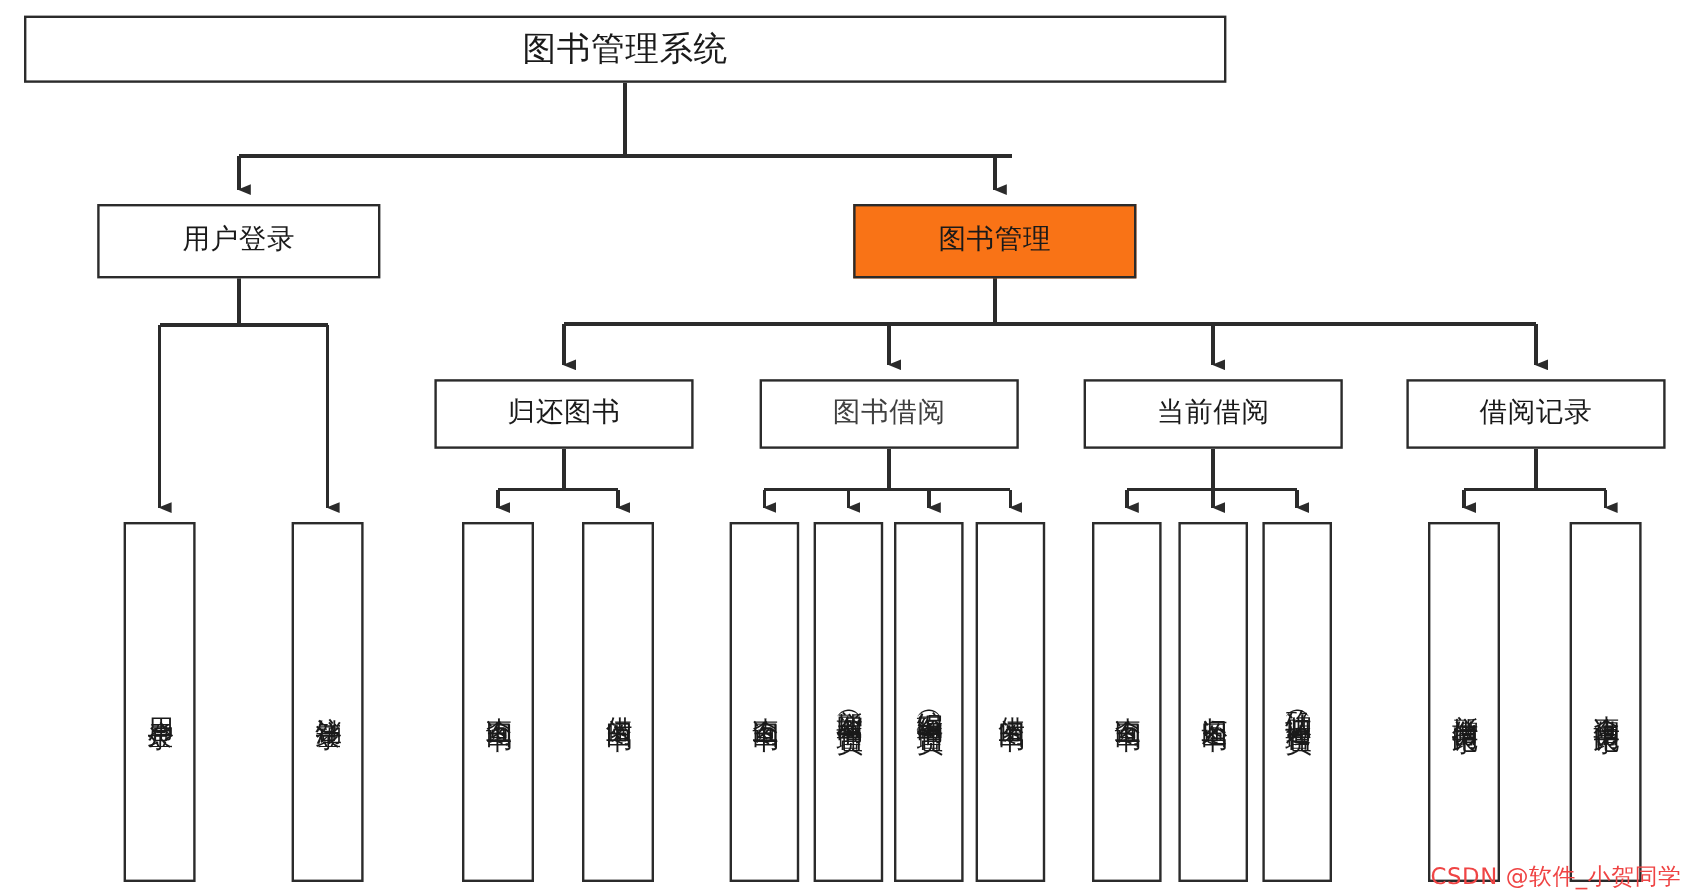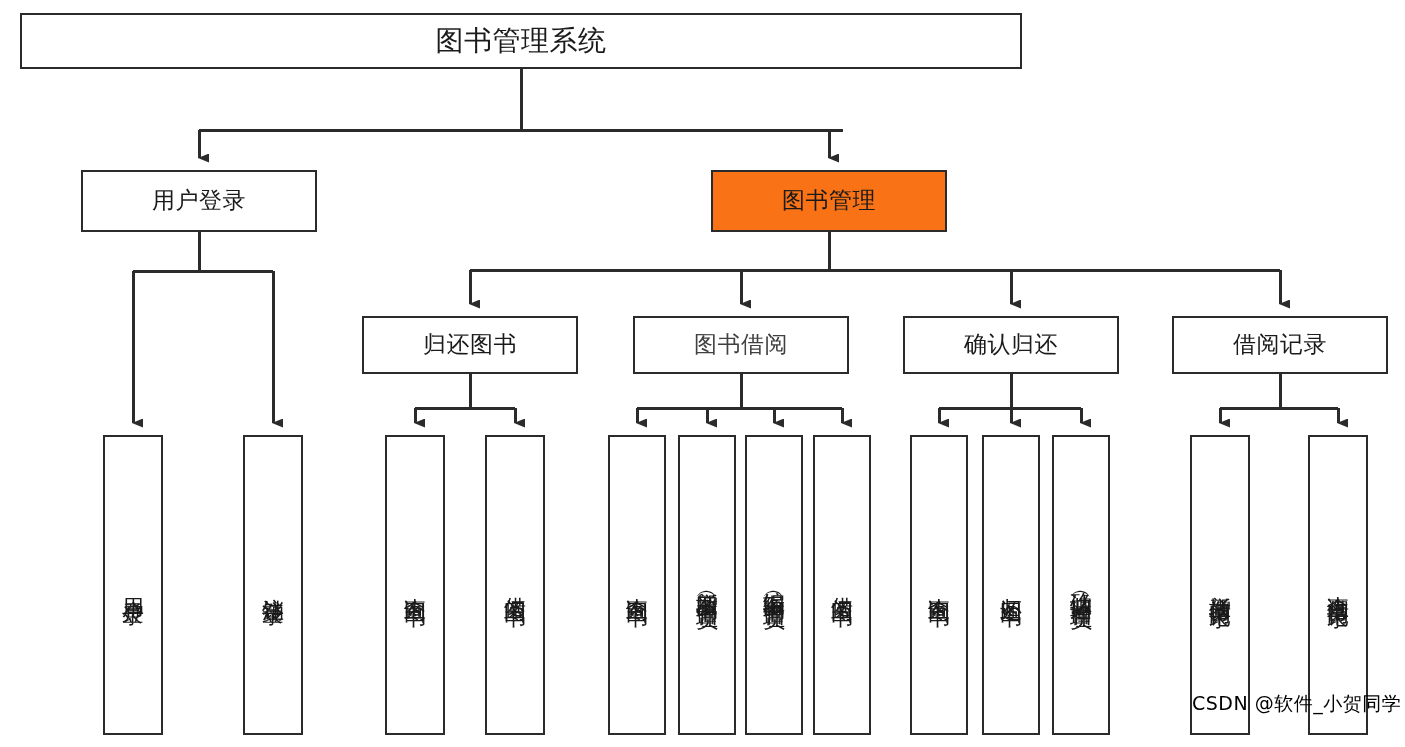--- a/index.html
+++ b/index.html
@@ -144,21 +144,21 @@
     </div>
 
   <div id="level3-nodes">
       <div class="node horiz" style="left: 362px; top: 316px; width: 216px; height: 58px; border-color: rgb(43, 43, 43); background: rgb(255, 255, 255); color: rgb(26, 26, 26);">
         <span class="node-label">归还图书</span>
       </div>
       <div class="node horiz" style="left: 633px; top: 316px; width: 216px; height: 58px; border-color: rgb(43, 43, 43); background: rgb(255, 255, 255); color: #404040;">
         <span class="node-label">图书借阅</span>
       </div>
       <div class="node horiz" style="left: 903px; top: 316px; width: 216px; height: 58px; border-color: rgb(43, 43, 43); background: rgb(255, 255, 255); color: rgb(26, 26, 26);">
-        <span class="node-label">确认归还</span>
+        <span class="node-label">当前借阅</span>
       </div>
       <div class="node horiz" style="left: 1172px; top: 316px; width: 216px; height: 58px; border-color: rgb(43, 43, 43); background: rgb(255, 255, 255); color: rgb(26, 26, 26);">
         <span class="node-label">借阅记录</span>
       </div>
     </div>
 
   <div id="leaf-nodes">
       <div class="node vert" style="left: 103px; top: 435px; width: 60px; height: 300px; border-color: rgb(43, 43, 43); background: rgb(255, 255, 255); color: rgb(26, 26, 26);">
         <span class="node-label">用户登录</span>
       </div>
@@ -193,15 +193,15 @@
         <span class="node-label">确认归还（管理员）</span>
       </div>
       <div class="node vert" style="left: 1190px; top: 435px; width: 60px; height: 300px; border-color: rgb(43, 43, 43); background: rgb(255, 255, 255); color: rgb(26, 26, 26);">
         <span class="node-label">新增借阅记录</span>
       </div>
       <div class="node vert" style="left: 1308px; top: 435px; width: 60px; height: 300px; border-color: rgb(43, 43, 43); background: rgb(255, 255, 255); color: rgb(26, 26, 26);">
         <span class="node-label">查询借阅记录</span>
       </div>
     </div>
 
-  <div class="watermark" style="left: 1192px; top: 691px; color: #000000;">CSDN @软件_小贺同学</div>
+  <div class="watermark" style="left: 1192px; top: 718px; color: #ef4444;">CSDN @软件_小贺同学</div>
 
 </div>
 
 </body></html>

